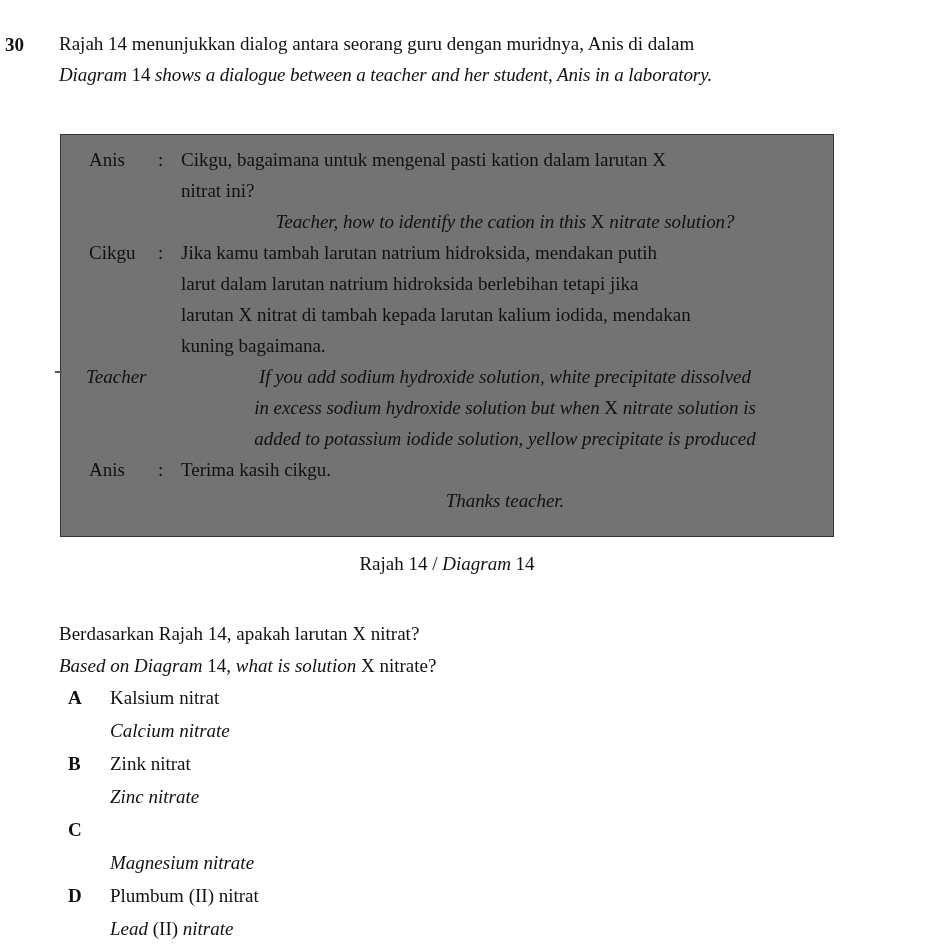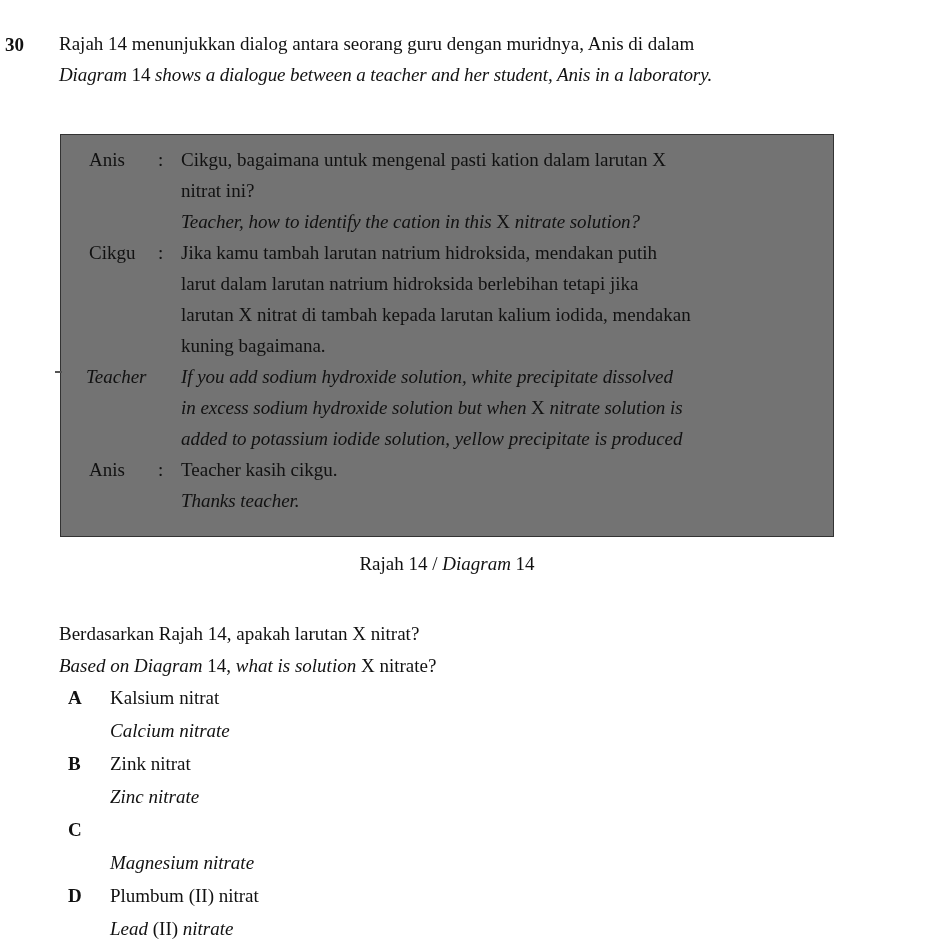--- a/index.html
+++ b/index.html
@@ -124,22 +124,23 @@
     font-size: 19px;
     line-height: 31px;
     text-align: justify;
     text-justify: inter-word;
   }
   .sline.last {
     text-align: left;
   }
   .sline.en {
     font-style: italic;
-    text-align: left;
+    text-align: center;
     letter-spacing: -0.05px;
+    margin-left: 20px;
   }
   .sline .roman {
     font-style: normal;
   }
 
   
   .caption {
     position: absolute;
     left: 60px;
     top: 550px;
@@ -254,21 +255,21 @@
           <div class="speech">
             <div class="sline en">If you add sodium hydroxide solution,  white precipitate dissolved</div>
             <div class="sline en">in excess sodium hydroxide solution but when <span class="roman">X</span> nitrate solution is</div>
             <div class="sline en">added to potassium iodide solution, yellow precipitate is produced</div>
           </div>
         </div>
         <div class="drow">
           <div class="speaker">Anis</div>
           <div class="colon">:</div>
           <div class="speech">
-            <div class="sline last">Teacher kasih cikgu.</div>
+            <div class="sline last">Terima kasih cikgu.</div>
             <div class="sline en">Thanks teacher.</div>
           </div>
         </div>
       </div>
   </div>
 
   <div class="caption">
     <span>Rajah 14</span>
     <span>/</span>
     <span class="ital">Diagram</span>

